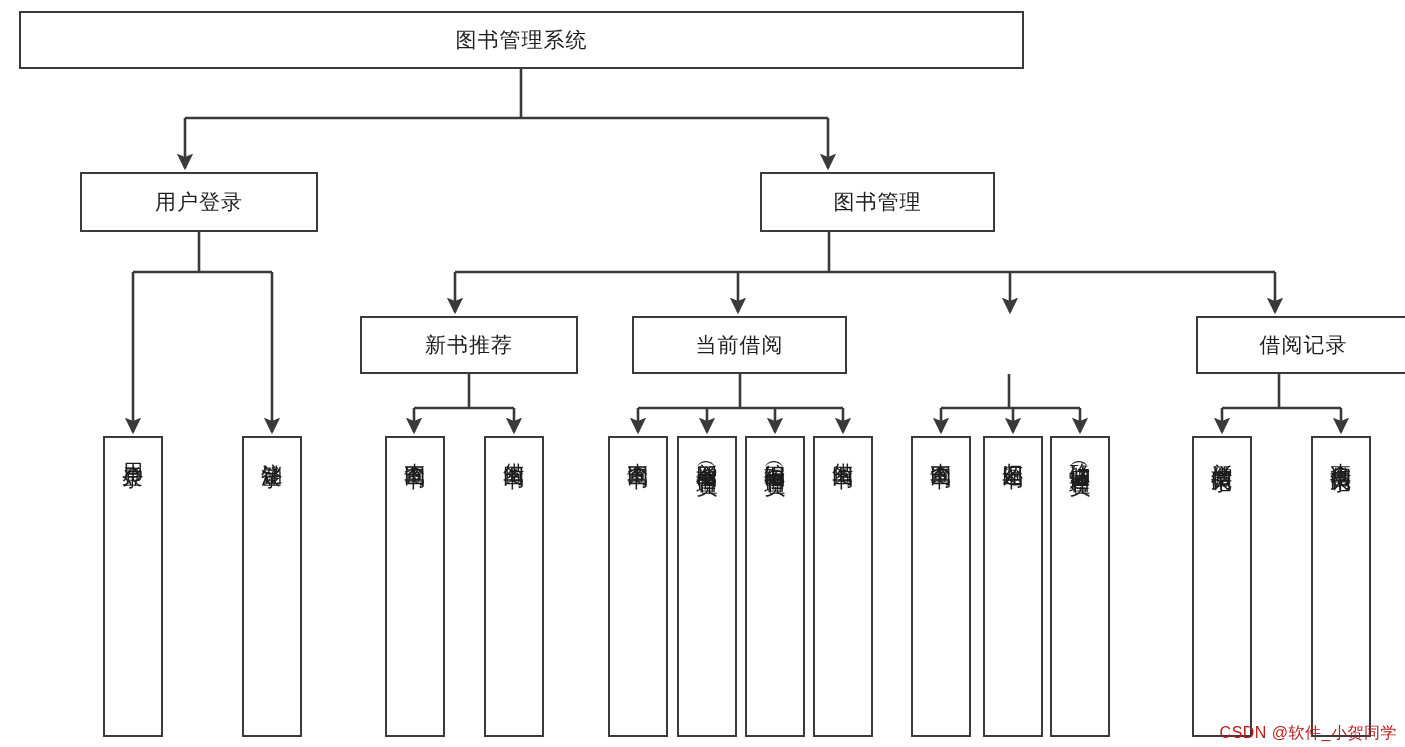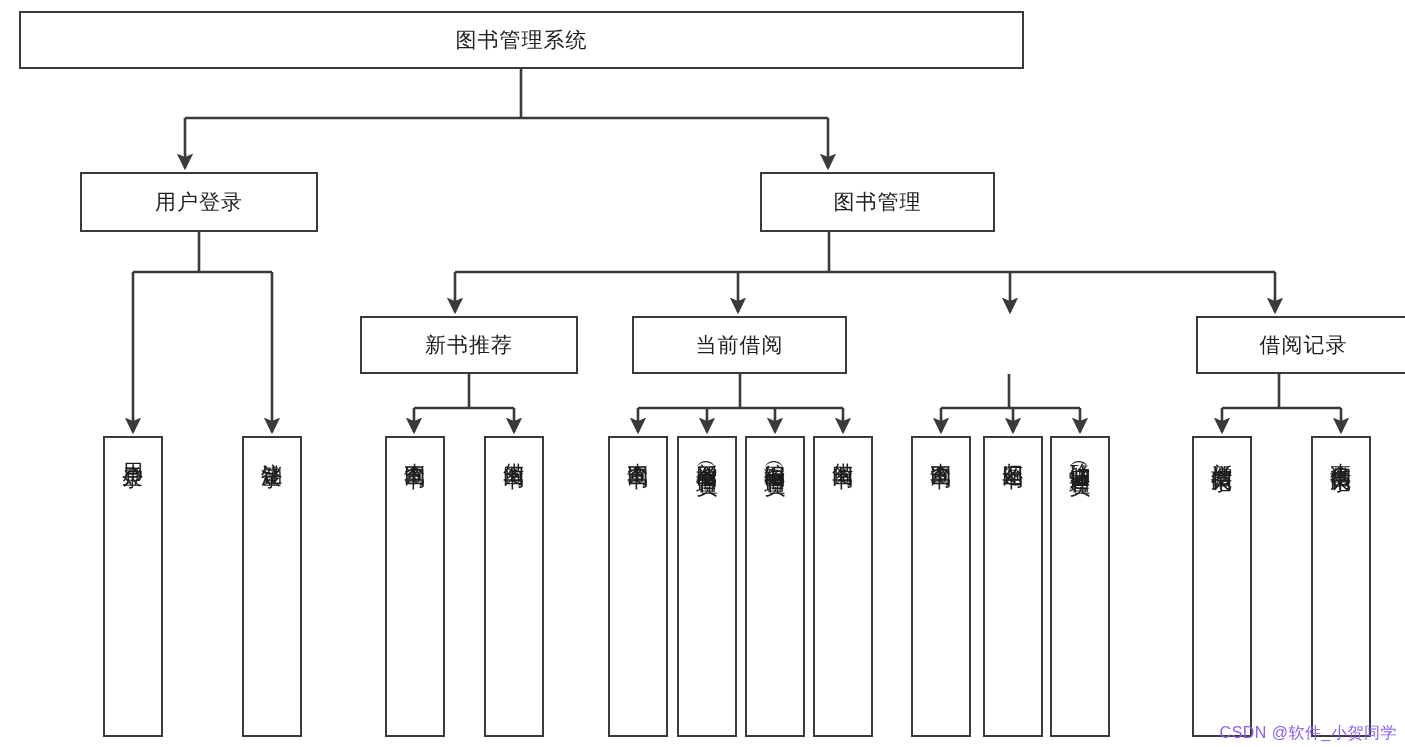--- a/index.html
+++ b/index.html
@@ -5,21 +5,21 @@
   html,body{margin:0;padding:0;background:#ffffff;}
   body{font-family:"Liberation Sans","DejaVu Sans",sans-serif;}
   #stage{position:relative;width:1405px;height:747px;background:#ffffff;overflow:hidden;}
   #wires{position:absolute;left:0;top:0;width:1405px;height:747px;}
   .node{position:absolute;box-sizing:border-box;background:#ffffff;
         border:2.5px solid #3a3a3a;display:flex;align-items:center;justify-content:center;}
   .node.h{font-size:21px;color:#1d1d1d;letter-spacing:1px;}
   .node.v{align-items:flex-start;justify-content:center;padding-top:8px;}
   .vtext{writing-mode:vertical-rl;text-orientation:upright;font-size:21px;
          color:#1d1d1d;line-height:1.32;letter-spacing:2px;white-space:nowrap;}
-  #watermark{position:absolute;right:8px;bottom:3px;font-size:16px;color:#8b5cf6;
+  #watermark{position:absolute;right:8px;bottom:3px;font-size:16px;color:#b91c1c;
              letter-spacing:.5px;white-space:nowrap;}
 </style>
 </head>
 <body>
 
 <div id="stage">
 
   <svg id="wires" viewBox="0 0 1405 747" xmlns="http://www.w3.org/2000/svg">
     <defs>
       <marker id="arrow" viewBox="0 0 12 12" refX="9.5" refY="6" markerWidth="7" markerHeight="7" orient="auto-start-reverse">

